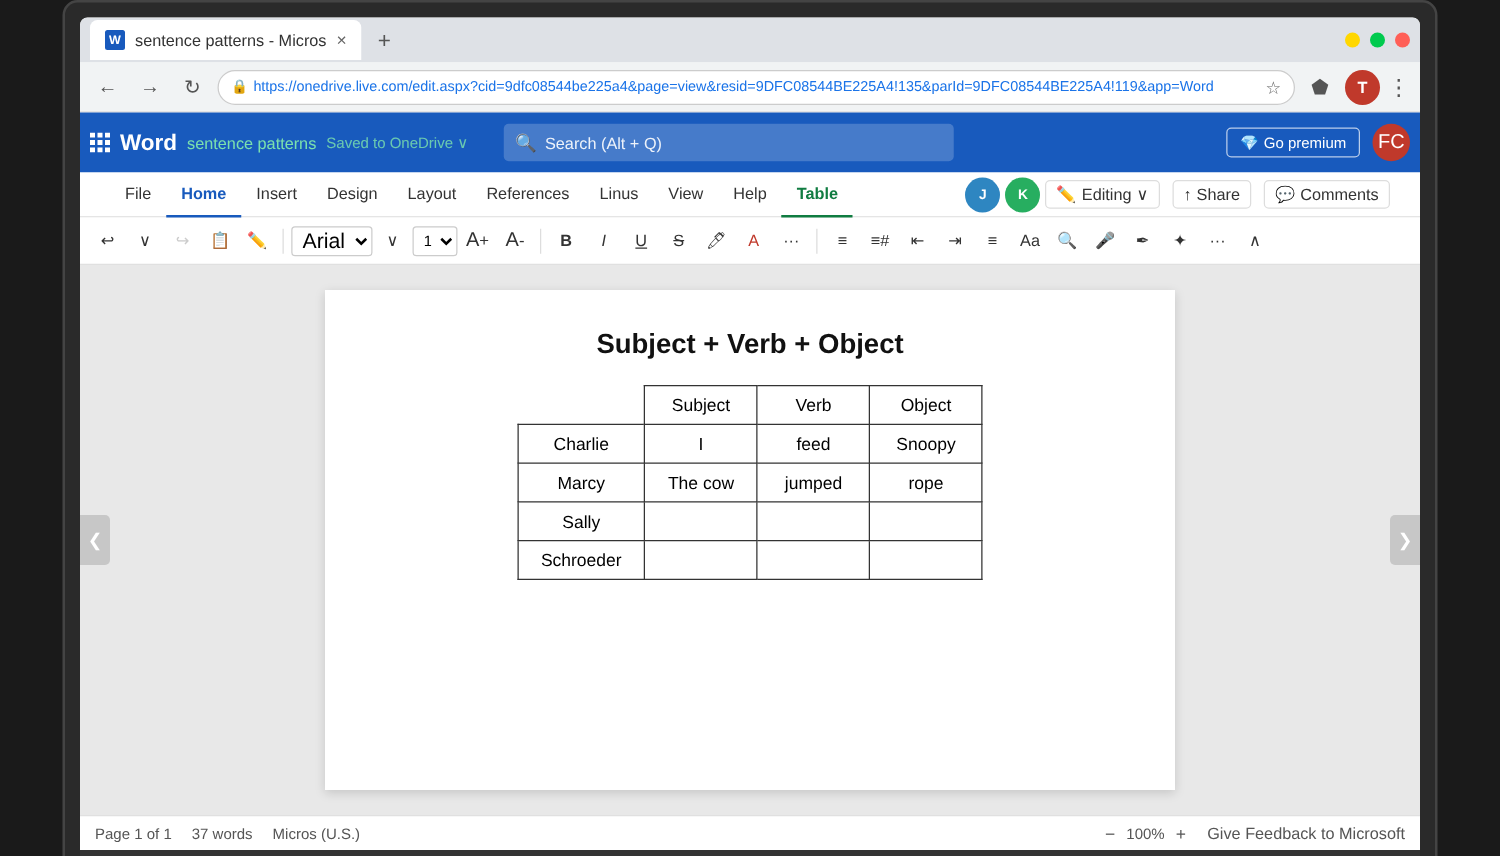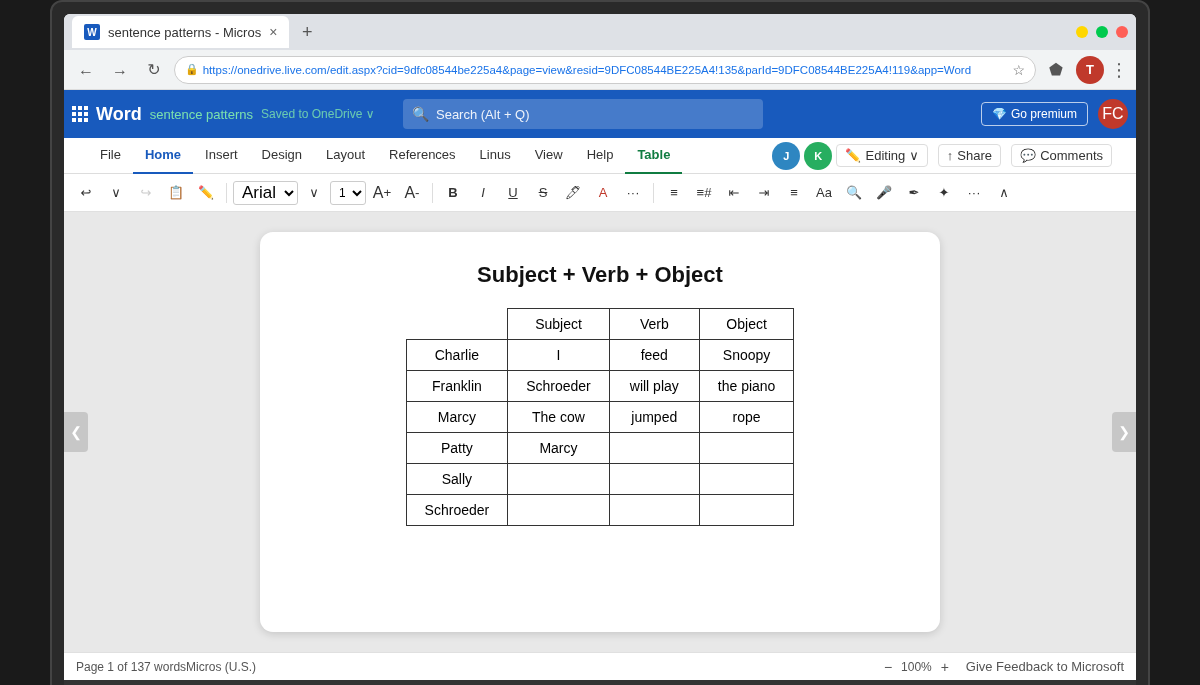--- a/index.html
+++ b/index.html
@@ -333,21 +333,20 @@
       cursor: pointer;
       color: white;
       font-size: 14px;
     }
     .doc-page {
       background: white;
       width: 680px;
       min-height: 400px;
       padding: 30px 40px;
       box-shadow: 0 2px 8px rgba(0,0,0,0.15);
-      border-radius: 13px;
     }
     .doc-title-h1 {
       font-size: 22px;
       font-weight: bold;
       text-align: center;
       margin-bottom: 20px;
       color: #111;
     }
 
     
@@ -370,20 +369,21 @@
     
     .status-bar {
       background: #fff;
       border-top: 1px solid #e0e0e0;
       height: 28px;
       display: flex;
       align-items: center;
       padding: 0 12px;
       font-size: 12px;
       color: #555;
+      gap: 16px;
     }
     .status-right {
       margin-left: auto;
       display: flex;
       align-items: center;
       gap: 12px;
     }
     .zoom-control {
       display: flex;
       align-items: center;
@@ -564,36 +564,24 @@
             </tr>
           </thead>
           <tbody>
             <tr>
               <td>Charlie</td>
               <td>I</td>
               <td>feed</td>
               <td>Snoopy</td>
             </tr>
             <tr>
-              <td>Franklin</td>
-              <td>Schroeder</td>
-              <td>will play</td>
-              <td>the piano</td>
-            </tr>
-            <tr>
               <td>Marcy</td>
               <td>The cow</td>
               <td>jumped</td>
               <td>rope</td>
-            </tr>
-            <tr>
-              <td>Patty</td>
-              <td>Marcy</td>
-              <td></td>
-              <td></td>
             </tr>
             <tr>
               <td>Sally</td>
               <td></td>
               <td></td>
               <td></td>
             </tr>
             <tr>
               <td>Schroeder</td>
               <td></td>

